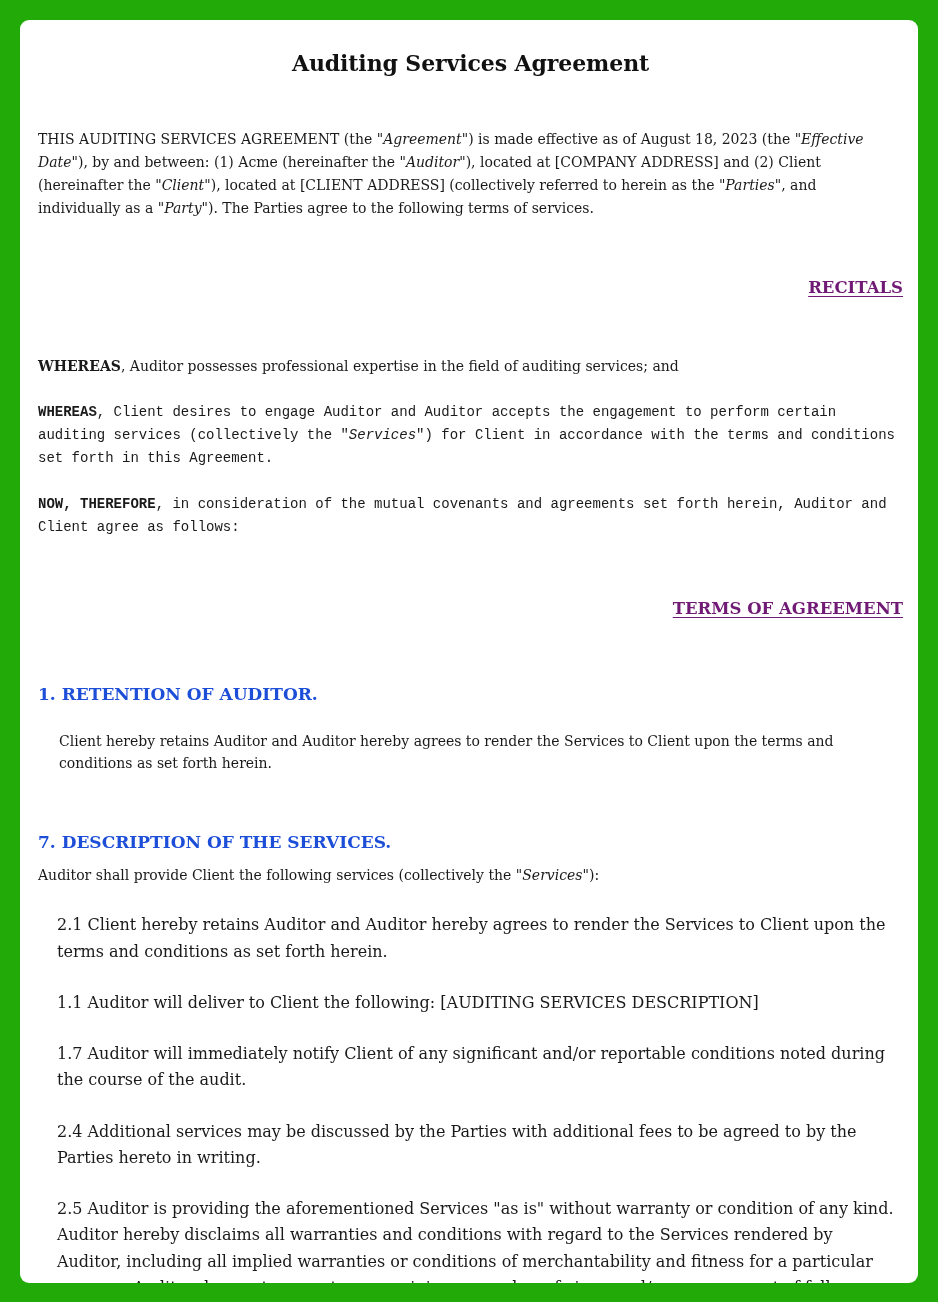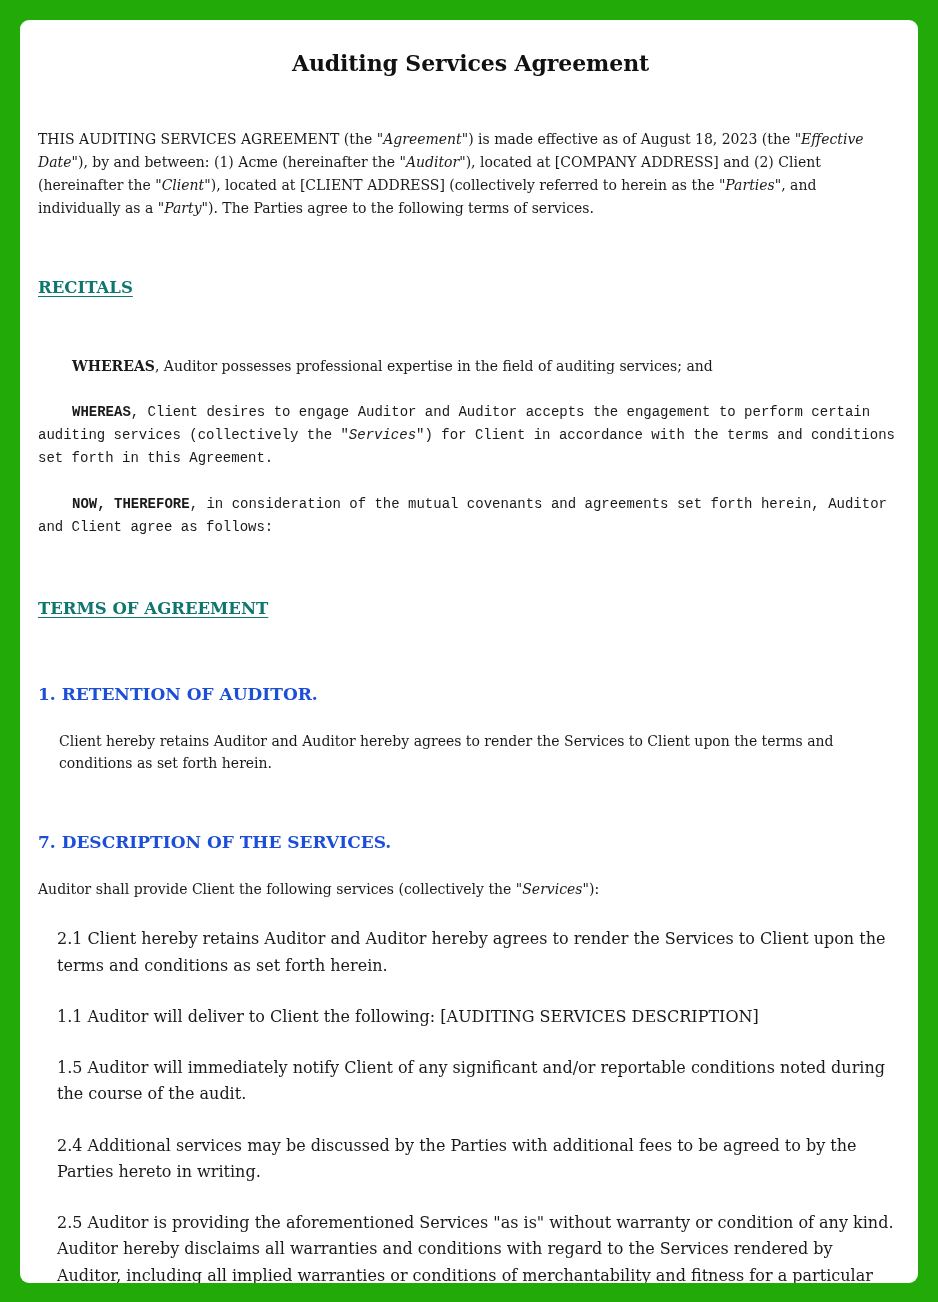--- a/index.html
+++ b/index.html
@@ -30,25 +30,25 @@
   .doc-title {
     text-align: center;
     font-family: "DejaVu Serif", "Liberation Serif", serif;
     font-weight: bold;
     font-size: 22px;
     color: #111111;
     margin: 12px 0 0 0;
     letter-spacing: -0.1px;
   }
   .center-heading {
-    text-align: left;
+    text-align: right;
     font-family: "DejaVu Serif", "Liberation Serif", serif;
     font-weight: bold;
     font-size: 16.5px;
-    color: #0f766e;
+    color: #701a75;
     text-decoration: underline;
     text-underline-offset: 3px;
   }
   .section-heading {
     font-family: "DejaVu Serif", "Liberation Serif", serif;
     font-weight: bold;
     font-size: 17px;
     color: #1d4ed8;
     margin: 0;
   }
@@ -69,23 +69,23 @@
     padding-right: 4px;
   }
   .intro-block { margin-top: 52px; }
   .recitals-wrap { margin-top: 58px; }
   .whereas-block { margin-top: 58px; }
   .whereas-block p.body-text + p.body-text { margin-top: 23px; font-family: Liberation Mono, monospace; }
   .terms-wrap { margin-top: 60px; }
   .sec1-wrap { margin-top: 66px; }
   .sec1-wrap p.body-text { margin-top: 26px; margin-left: 21px; }
   .sec2-wrap { margin-top: 57px; }
-  .sec2-wrap p.body-text { margin-top: 26px; }
+  .sec2-wrap p.body-text { margin-top: 12px; }
   .sec2-wrap p.sub-item { margin-top: 25px; }
-  b, strong { font-weight: bold; margin-left: 34px; }
+  b, strong { font-weight: bold; }
   i, em { font-style: italic; }
 </style>
 </head>
 <body>
 
 <div class="page-frame">
   <div class="page-inner">
 
     <h1 class="doc-title">Auditing Services Agreement</h1>
 
@@ -112,19 +112,19 @@
     <div class="sec1-wrap">
       <h2 class="section-heading">1. RETENTION OF AUDITOR.</h2>
       <p class="body-text">Client hereby retains Auditor and Auditor hereby agrees to render the Services to Client upon the terms and conditions as set forth herein.</p>
     </div>
 
     <div class="sec2-wrap">
       <h2 class="section-heading">7. DESCRIPTION OF THE SERVICES.</h2>
       <p class="body-text"><span>Auditor shall provide Client the following services (collectively the "</span><i>Services</i><span>"):</span></p>
       <p class="sub-item">2.1 Client hereby retains Auditor and Auditor hereby agrees to render the Services to Client upon the terms and conditions as set forth herein.</p>
       <p class="sub-item">1.1 Auditor will deliver to Client the following: [AUDITING SERVICES DESCRIPTION]</p>
-      <p class="sub-item">1.5 Auditor will immediately notify Client of any significant and/or reportable conditions noted during the course of the audit.</p>
+      <p class="sub-item">1.7 Auditor will immediately notify Client of any significant and/or reportable conditions noted during the course of the audit.</p>
       <p class="sub-item">2.4 Additional services may be discussed by the Parties with additional fees to be agreed to by the Parties hereto in writing.</p>
       <p class="sub-item">2.5 Auditor is providing the aforementioned Services "as is" without warranty or condition of any kind. Auditor hereby disclaims all warranties and conditions with regard to the Services rendered by Auditor, including all implied warranties or conditions of merchantability and fitness for a particular purpose. Auditor does not guarantee any minimum number of views and/or procurement of followers on any social media platform to Client.</p>
     </div>
 
   </div>
 </div>
 
 </body></html>

